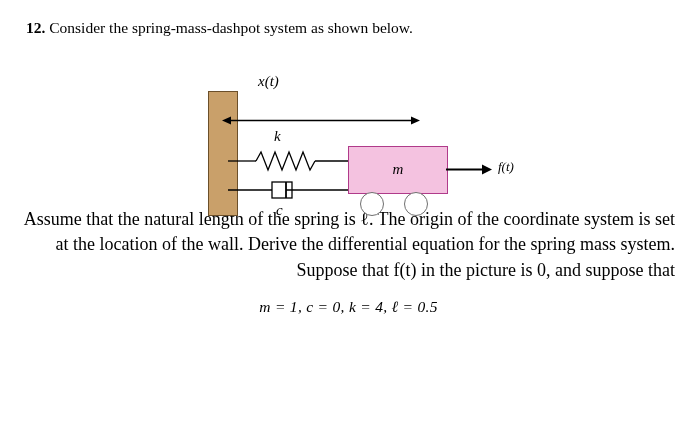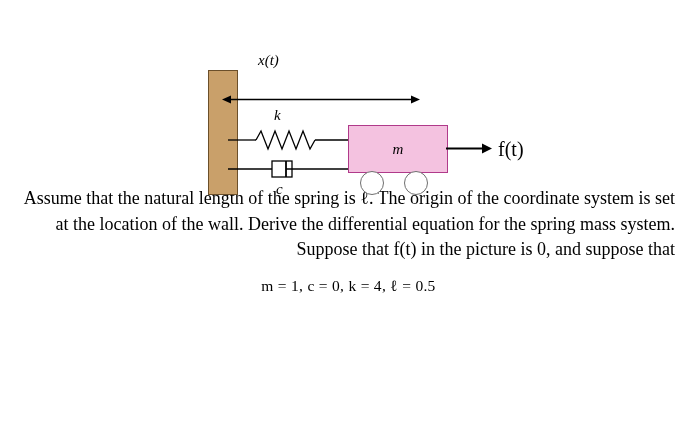--- a/index.html
+++ b/index.html
@@ -136,41 +136,47 @@
     position: absolute;
     left: 424px;
     top: 117px;
     width: 46px;
     height: 11px;
   }
   .ft-label {
     position: absolute;
     left: 476px;
     top: 112px;
-    font-size: 20px;
+    font-size: 13px;
+    font-style: italic;
   }
 
   .para {
     font-size: 18px;
     line-height: 1.42;
     margin: 0 0 0 0;
     text-align: right;
   }
   .equation {
     text-align: center;
     font-size: 15.5px;
+    font-style: italic;
     margin: 14px 0 14px 0;
     letter-spacing: 0.3px;
   }
 </style>
 </head>
 <body>
 
 <div class="page">
 
+  <p class="qline">
+    <span class="qnum">12.</span>
+    <span>Consider the spring-mass-dashpot system as shown below.</span>
+  </p>
 
   <div class="figure">
 
     <div class="wall"></div>
 
     <div class="xt-label">x(t)</div>
 
     <svg class="xt-arrow" viewBox="0 0 198 11">
       <line x1="6" y1="5.5" x2="190" y2="5.5" stroke="#000" stroke-width="1.3"></line>
       <polygon points="0,5.5 9,1.5 9,9.5" fill="#000"></polygon>

